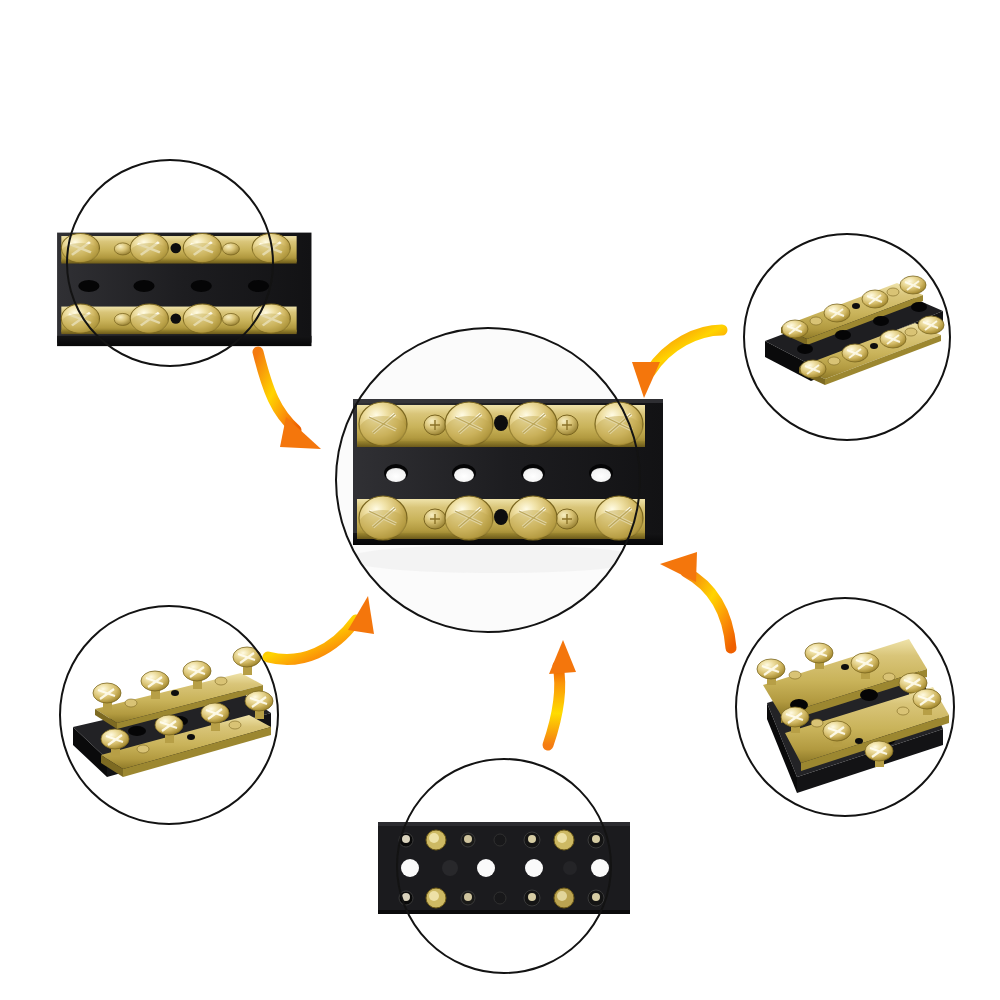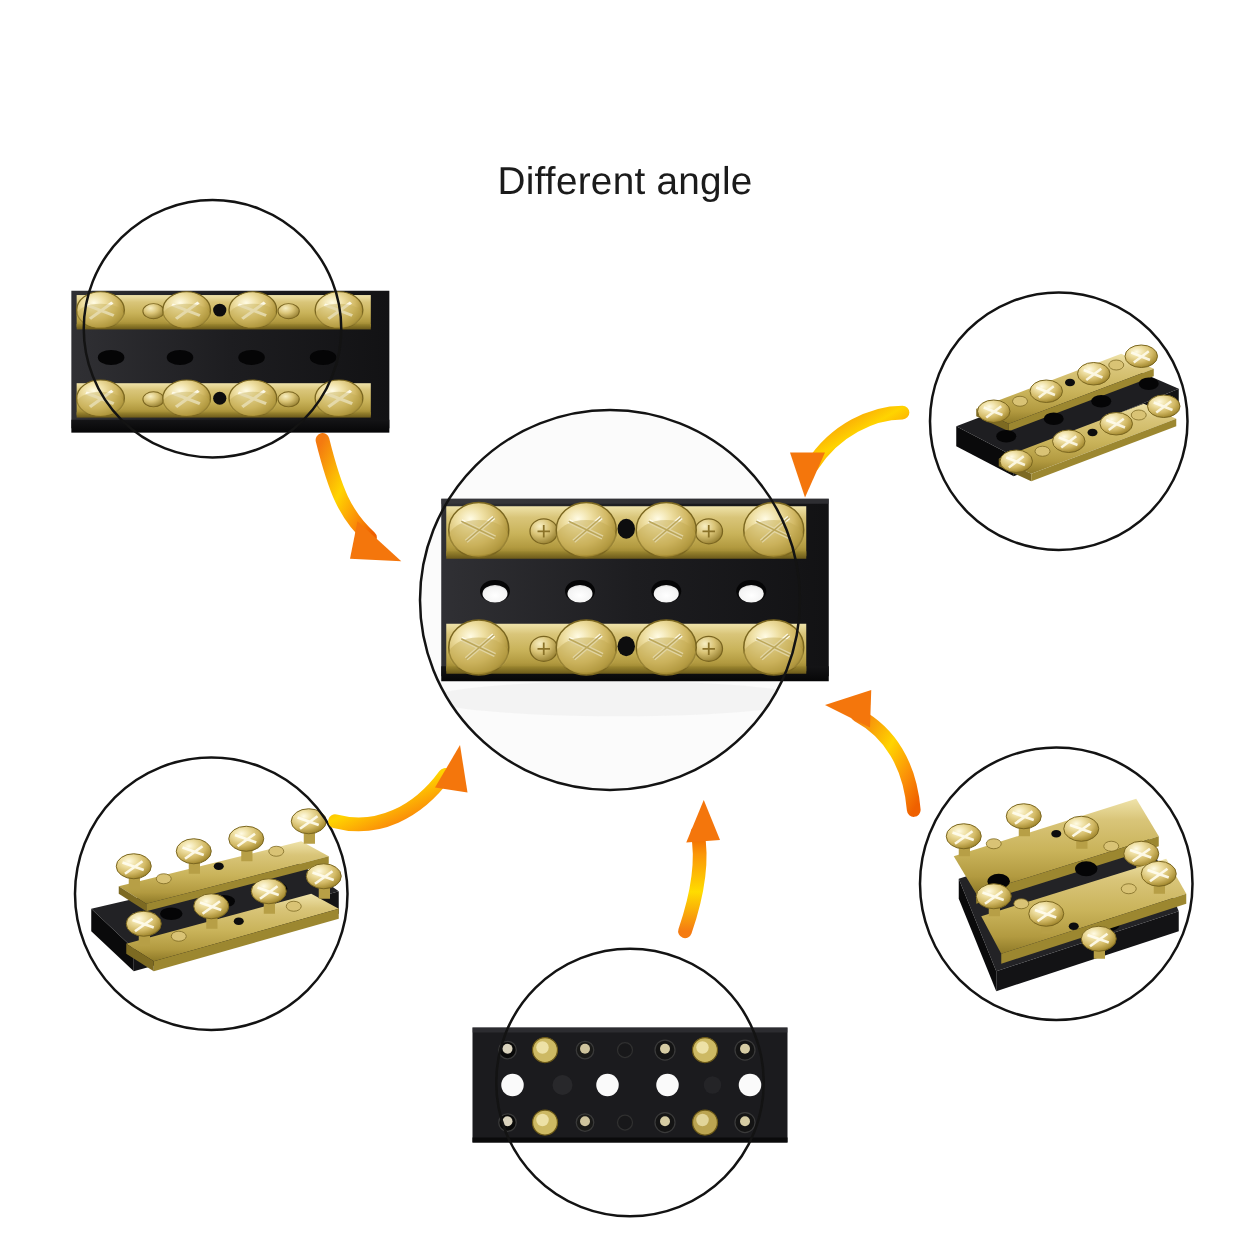--- a/index.html
+++ b/index.html
@@ -44,21 +44,20 @@
   .callout .shot svg{position:absolute;left:0;top:0;width:100%;height:100%;overflow:visible;}
 
   
   #arrows{position:absolute;left:0;top:0;width:1000px;height:1000px;z-index:5;pointer-events:none;}
 </style>
 </head>
 <body>
 
 <div id="stage">
 
-  <div class="page-title">Different angle</div>
 
   <svg width="0" height="0" style="position:absolute">
     <defs>
       <linearGradient id="goldBar" x1="0" y1="0" x2="0" y2="1">
         <stop offset="0%" stop-color="#efe3aa"></stop>
         <stop offset="22%" stop-color="#d9c579"></stop>
         <stop offset="55%" stop-color="#c9b35a"></stop>
         <stop offset="82%" stop-color="#b29a40"></stop>
         <stop offset="100%" stop-color="#8f7a28"></stop>
       </linearGradient>

